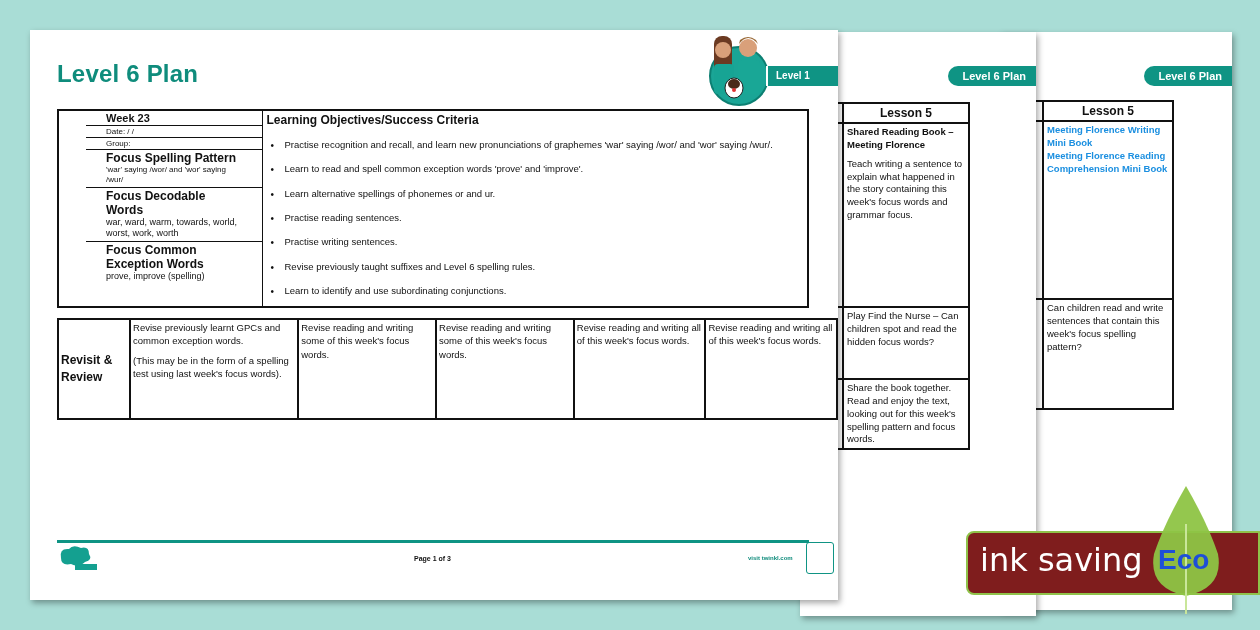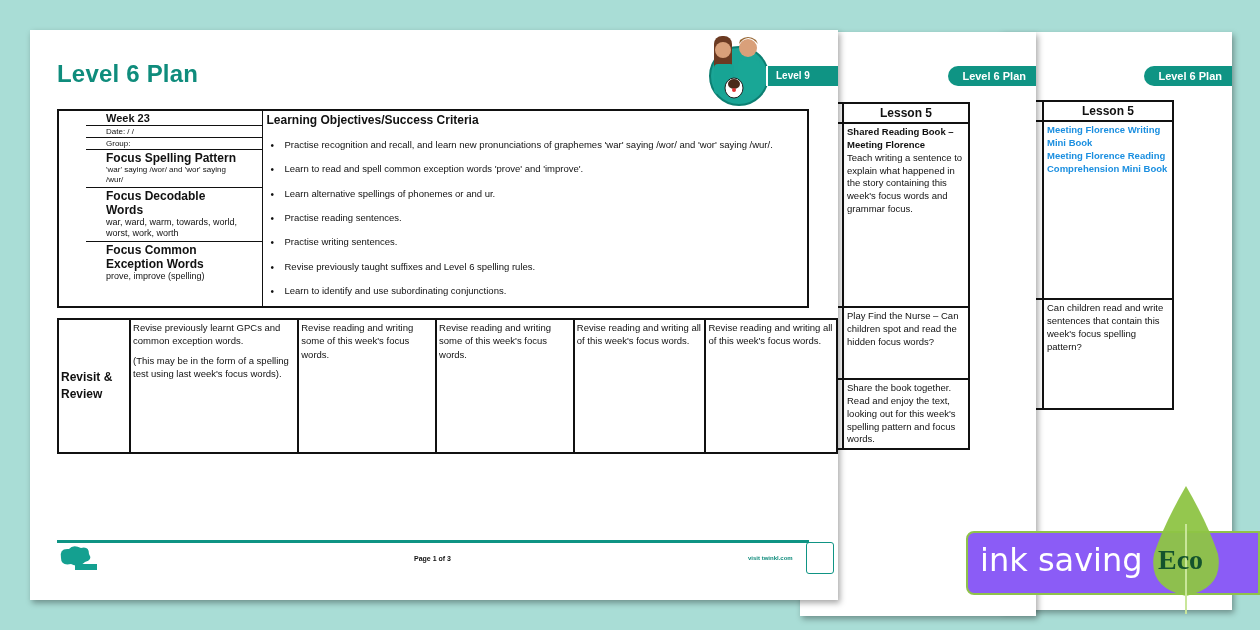--- a/index.html
+++ b/index.html
@@ -39,35 +39,35 @@
   .lc-head { font-size: 12px; font-weight: bold; }
   .lc-body { font-size: 9px; line-height: 1.3; }
   .obj-head { font-size: 12px; font-weight: bold; padding: 2px 4px 0 4px; }
   .obj-list { list-style: none; padding: 0 6px 2px 6px; }
   .obj-list li { font-size: 9.5px; line-height: 1.3; padding-left: 16px; position: relative; margin: 12px 0 7px 0; }
   .obj-list li::before { content: "\2022"; position: absolute; left: 2px; top: 0; font-size: 10px; }
 
   .lesson-table { position: absolute; left: 27px; top: 288px; border-collapse: collapse; }
   .lesson-table th { border: 2px solid #111; font-size: 12px; font-weight: bold; width: 124px; height: 17px; text-align: center; }
   .lesson-table th.empty { border: none; width: 130px; }
-  .lesson-table td { border: 2px solid #111; vertical-align: top; font-size: 9.5px; line-height: 1.4; padding: 1px 2px; height: 134px; }
+  .lesson-table td { border: 2px solid #111; vertical-align: top; font-size: 9.5px; line-height: 1.4; padding: 1px 2px; height: 100px; }
   .lesson-table td.rowlabel { font-weight: bold; font-size: 12px; text-align: left; vertical-align: middle; }
   .lesson-table td p { margin-bottom: 6px; }
 
   .footer-line { position: absolute; left: 27px; top: 510px; width: 752px; height: 3px; background: #0f9484; }
   .footer-logo { position: absolute; left: 27px; top: 514px; width: 46px; height: 30px; }
   .page-num { position: absolute; left: 384px; top: 525px; font-size: 7px; font-weight: bold; }
   .footer-url { position: absolute; left: 718px; top: 525px; font-size: 6px; font-weight: bold; color: #0f8c7c; }
   .footer-badge { position: absolute; left: 776px; top: 512px; width: 28px; height: 32px; border: 1.5px solid #0f9484; border-radius: 3px; }
 
   
-  .eco { position: absolute; left: 966px; top: 531px; width: 294px; height: 64px; background: #8b5cf6; border-radius: 8px 0 0 8px; border: 2px solid #8fc24a; }
+  .eco { position: absolute; left: 966px; top: 531px; width: 294px; height: 64px; background: #7f1d1d; border-radius: 8px 0 0 8px; border: 2px solid #8fc24a; }
   .eco-text { position: absolute; left: 12px; top: 8px; font-size: 32px; color: #fff; font-family: "DejaVu Sans", sans-serif; }
   .eco-leaf { position: absolute; left: 1148px; top: 484px; width: 76px; height: 132px; }
-  .eco-label { position: absolute; left: 1158px; top: 544px; font-size: 28px; font-weight: bold; color: #14532d; font-family: Liberation Serif, serif; }
+  .eco-label { position: absolute; left: 1158px; top: 544px; font-size: 28px; font-weight: bold; color: #1d4ed8; font-family: Liberation Sans, sans-serif; }
 </style>
 </head>
 <body>
 
 <div class="page page-back">
   <div class="left-tab"></div>
   <div class="level-tab">Level 6 Plan</div>
   <table class="ptable">
     <tbody>
         <tr>
@@ -120,21 +120,21 @@
 ting
 saying
 rds
 
 
 
 g and
 ting</div>
           </td>
       <td>
-        <div style="font-weight:bold;">Shared Reading Book – Meeting Florence</div>
+        <div style="font-weight:bold;margin-bottom:6px">Shared Reading Book – Meeting Florence</div>
         <div>Teach writing a sentence to explain what happened in the story containing this week's focus words and grammar focus.</div>
       </td>
     </tr>
     <tr style="height:72px">
       <td>
             <div class="cut">iting
 Choose
 
 t</div>
           </td>
@@ -166,21 +166,21 @@
     <rect x="8" y="6" width="18" height="40" rx="8" fill="#6b3a22"></rect>
     <circle cx="17" cy="20" r="8" fill="#d9a07a"></circle>
     <rect x="8" y="34" width="20" height="30" rx="4" fill="#17a494"></rect>
     <circle cx="42" cy="18" r="9" fill="#d9a07a"></circle>
     <path d="M33 14 Q42 2 52 14 L50 10 Q42 4 34 10 Z" fill="#9a6a38"></path>
     <rect x="32" y="30" width="22" height="34" rx="4" fill="#19a796"></rect>
     <ellipse cx="28" cy="58" rx="9" ry="10" fill="#fff" stroke="#222" stroke-width="1"></ellipse>
     <ellipse cx="28" cy="54" rx="6" ry="5" fill="#4a2a1a"></ellipse>
     <circle cx="28" cy="60" r="2" fill="#d33"></circle>
   </svg>
-  <div class="front-tab">Level 9</div>
+  <div class="front-tab">Level 1</div>
 
   <table class="top-table">
     <tbody>
         <tr>
       <td class="left-col">
         <div class="lc-cell lc-head" style="font-size:11px">Week 23</div>
         <div class="lc-cell" style="font-size:8px">Date:      /      /</div>
         <div class="lc-cell" style="font-size:8px">Group:</div>
         <div class="lc-cell">
           <div class="lc-head">Focus Spelling Pattern</div>

